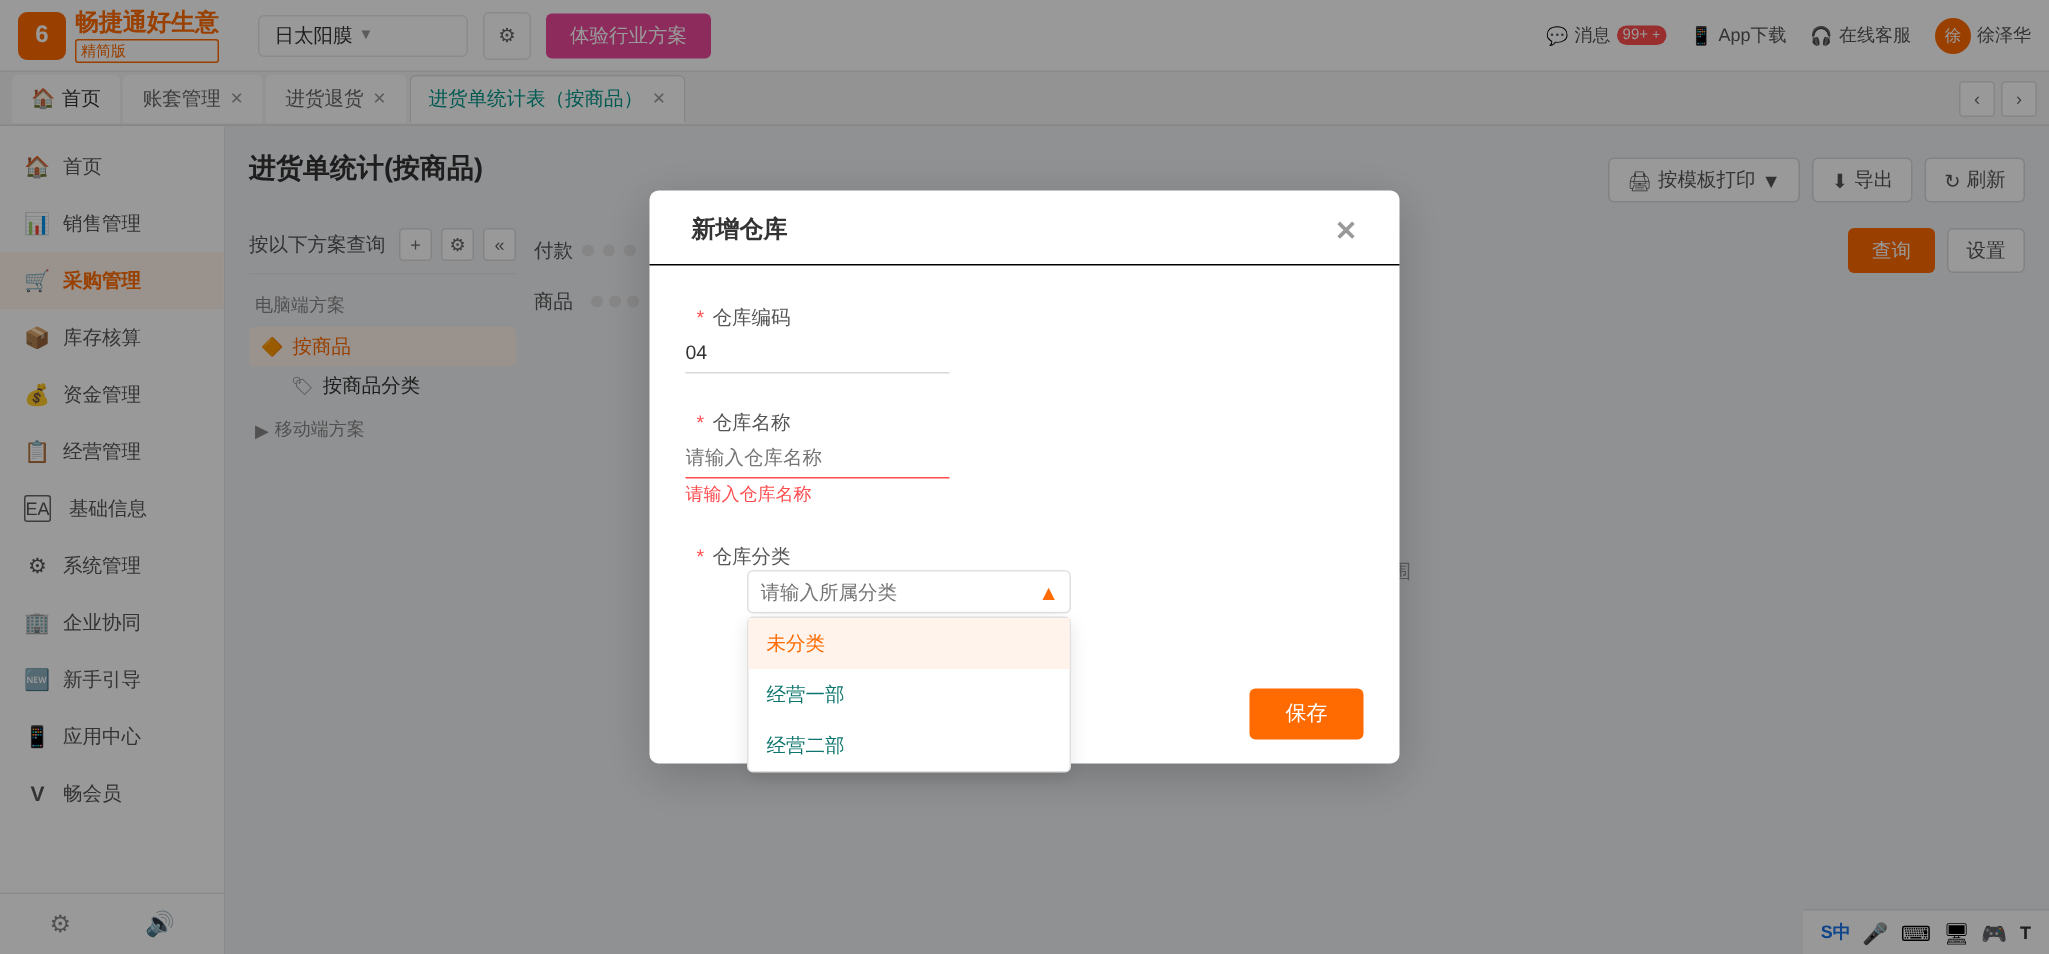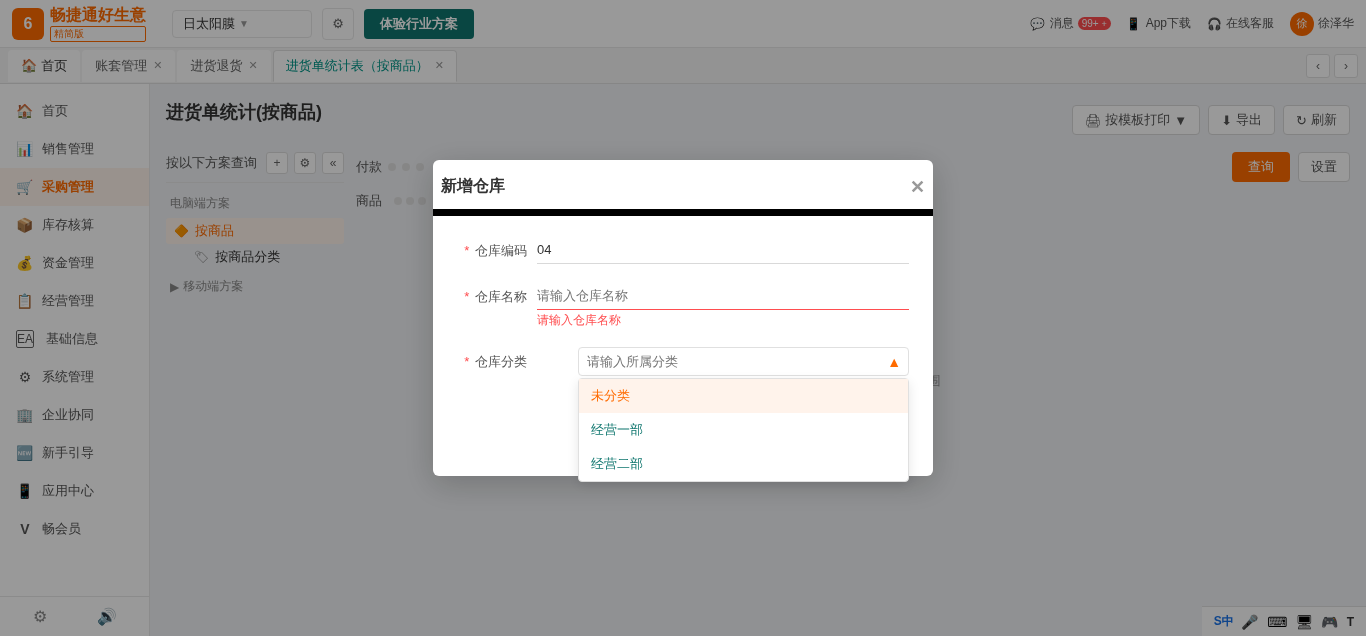--- a/index.html
+++ b/index.html
@@ -22,22 +22,22 @@
       display: flex; align-items: center; gap: 4px; padding: 4px 10px;
       border: 1px solid #e8e8e8; border-radius: 4px; cursor: pointer; min-width: 140px;
       background: #fff; color: #333;
     }
     .store-selector .arrow { color: #999; font-size: 10px; }
     .gear-btn {
       width: 32px; height: 32px; display: flex; align-items: center; justify-content: center;
       border: 1px solid #e8e8e8; border-radius: 4px; cursor: pointer; background: #fff; color: #666;
     }
     .trial-btn {
-      background: #0f766e; color: #fff; border: none; border-radius: 4px;
-      padding: 6px 16px; cursor: pointer; font-size: 13px; font-weight: bold;
+      background: #ec4899; color: #fff; border: none; border-radius: 4px;
+      padding: 6px 16px; cursor: pointer; font-size: 13px;
     }
     .header-right {
       margin-left: auto; display: flex; align-items: center; gap: 16px;
     }
     .header-icon-group {
       display: flex; align-items: center; gap: 4px; cursor: pointer; color: #555; font-size: 12px;
     }
     .badge {
       background: #ff4d4f; color: #fff; border-radius: 8px; font-size: 10px;
       padding: 1px 4px; min-width: 18px; text-align: center;
@@ -109,25 +109,25 @@
       background: rgba(0,0,0,0.4); z-index: 100; display: flex; align-items: center; justify-content: center;
     }
 
     
     .modal {
       background: #fff; border-radius: 6px; box-shadow: 0 8px 32px rgba(0,0,0,0.2);
       width: 500px; padding: 0; position: relative; z-index: 101;
     }
     .modal-header {
       display: flex; align-items: center; justify-content: space-between;
-      padding: 16px 8px 12px; border-bottom: 7px solid #000000; font-size: 16px; font-weight: bold; color: #333;
+      padding: 16px 28px 12px; border-bottom: 1px solid #000000; font-size: 16px; font-weight: bold; color: #333;
     }
     .modal-close { cursor: pointer; color: #999; font-size: 18px; line-height: 1; }
     .modal-body { padding: 20px 24px; }
-    .form-row { display: flex; align-items: flex-start; margin-bottom: 18px; }
+    .form-row { display: flex; align-items: flex-start; margin-bottom: 18px; flex-direction: column; }
     .form-label { width: 80px; text-align: right; padding-right: 10px; padding-top: 6px; color: #555; font-size: 13px; white-space: nowrap; }
     .required { color: #ff4d4f; margin-right: 2px; }
     .form-control { flex: 1; }
     .form-input {
       width: 100%; border: none; border-bottom: 1px solid #d9d9d9; padding: 6px 0;
       font-size: 13px; outline: none; color: #333;
     }
     .form-input.error { border-bottom-color: #ff4d4f; }
     .error-msg { color: #ff4d4f; font-size: 12px; margin-top: 2px; }
     .select-wrapper { position: relative; }

